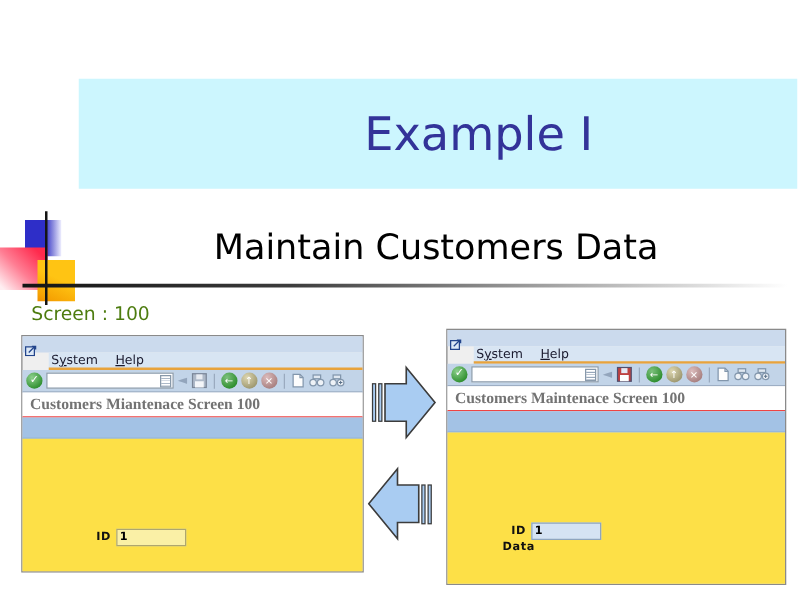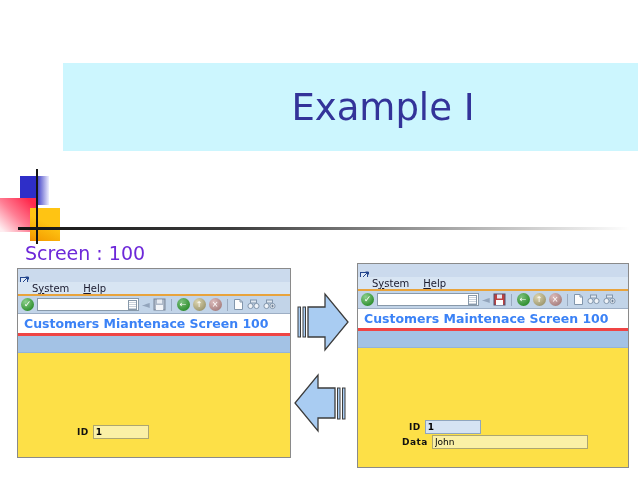--- a/index.html
+++ b/index.html
@@ -24,34 +24,34 @@
               background:linear-gradient(to right,#2e2ec8 55%,#8f8fde 78%,#eef 100%); }
   .sq-red   { position:absolute; left:0px;  top:198px; width:38px; height:34px;
               background:linear-gradient(225deg,#ff2a4d 15%,#ff7d93 55%,#ffeef1 95%); }
   .sq-yellow{ position:absolute; left:30px; top:208px; width:30px; height:33px;
               background:linear-gradient(205deg,#ffc413 45%,#f6a303 85%,#f08e00); }
   .v-line   { position:absolute; left:36px; top:169px; width:2px; height:75px; background:#141414; }
   .h-line   { position:absolute; left:18px; top:227px; width:612px; height:3px;
               background:linear-gradient(to right,#141414,#3c3c3c 35%,#8e8e8e 62%,#d2d2d2 85%,#fff); }
 
   
-  .caption { position:absolute; font-size:19px; color:#6d28d9; }
+  .caption { position:absolute; font-size:15px; color:#4d7c0f; }
   .caption-left  { left:25px;  top:242px; }
   .caption-right { left:358px; top:238px; }
 
   
   .sap { position:absolute; border:1px solid #8a8a8a; background:#EFEFEF;
          display:flex; flex-direction:column; }
   .sap-left  { left:17px;  top:268px; width:272px; height:188px; }
   .sap-right { left:357px; top:263px; width:270px; height:203px; }
 
   .sap-titlebar { height:12px; background:#CBDAED; padding:1px 0 0 2px; }
   .sap-menubar  { height:12px; background:#D8E5F3; display:flex; gap:14px;
-                  align-items:center; padding-left:14px; font-size:10px; color:#1a1a2e;
-                  border-bottom:2px solid #E8A33C; }
+                  align-items:center; padding-left:2px; font-size:10px; color:#1a1a2e;
+                  border-bottom:2px solid #E8A33C;margin-left:21px; }
   .menu-item { cursor:default; white-space:nowrap; }
   .mn-u { text-decoration:underline; }
 
   .sap-toolbar { height:17px; background:#C2D4E8; display:flex; align-items:center;
                  gap:3px; padding:0 3px; border-bottom:1px solid #9DAEC4; }
   .tb-check { width:13px; height:13px; border-radius:50%; flex:none;
               background:radial-gradient(circle at 35% 30%, #8cd08c, #2f8f2f 75%);
               color:#fff; font-size:9px; line-height:13px; text-align:center; }
   .tb-input { width:88px; height:11px; background:#fff; border:1px solid #8899aa;
               font-size:9px; padding:0 10px 0 2px; position:relative; flex:none; }
@@ -60,22 +60,22 @@
               border:1px solid #8899aa; }
   .tb-tri { color:#93A5BC; font-size:10px; line-height:14px; }
   .tb-sep { width:1px; height:12px; background:#9AAABF; margin:0 2px; flex:none; }
   .tb-circle { width:13px; height:13px; border-radius:50%; flex:none; color:#fff;
                font-size:8px; line-height:13px; text-align:center; }
   .tb-back   { background:radial-gradient(circle at 35% 30%, #7cc07c, #2E8E2E 75%); }
   .tb-exit   { background:radial-gradient(circle at 35% 30%, #ddd6b0, #9E9870 75%); }
   .tb-cancel { background:radial-gradient(circle at 35% 30%, #dcbcbc, #A88080 75%); }
 
   .sap-title-row { height:19px; background:#fff; display:flex; align-items:center;
-                   padding-left:6px; font-weight:bold; font-size:12.5px; color:#3b82f6;
-                   border-bottom:3px solid #ef4444; }
+                   padding-left:6px; font-weight:bold; font-size:12.5px; color:#737373;
+                   border-bottom:1px solid #ef4444;font-family:Liberation Serif, serif; }
   .sap-band { height:16px; background:#A3C2E5; border-bottom:1px solid #93B4DA; }
   .sap-body { flex:1; position:relative; background:#fde047; }
 
   .field-row { position:absolute; display:flex; align-items:center; gap:4px; }
   .fld-label { font-size:9px; font-weight:bold; color:#111; letter-spacing:0.5px; }
   .fld-input { height:12px; border:1px solid #A0A07A; font-size:9px; padding:0 2px;
                font-family:"DejaVu Sans",sans-serif; }
   .inp-yellow { background:#FAF0A6; border-color:#ADA670; }
   .inp-blue   { background:#D5E3F3; border-color:#8FA5BE; }
   .inp-bold   { font-weight:bold; }
@@ -91,20 +91,21 @@
 </style>
 </head>
 <body>
 
 <div class="slide">
 
   <div class="banner">
     <div class="banner-title">Example I</div>
   </div>
 
+  <div class="subtitle">Maintain Customers Data</div>
 
   <div class="sq-blue"></div>
   <div class="sq-red"></div>
   <div class="sq-yellow"></div>
   <div class="v-line"></div>
   <div class="h-line"></div>
 
   <div class="caption caption-left">Screen : 100</div>
 
   <div class="sap sap-left">
@@ -205,21 +206,20 @@
     </div>
     <div class="sap-title-row">Customers Maintenace Screen 100</div>
     <div class="sap-band"></div>
     <div class="sap-body">
       <div class="field-row row-id-right">
         <span class="fld-label">ID</span>
         <input class="fld-input inp-blue inp-bold w-id" value="1" style="">
       </div>
       <div class="field-row row-name-right">
         <span class="fld-label">Data</span>
-        <input class="fld-input inp-yellow w-name" value="John" style="">
       </div>
     </div>
   </div>
 
   <svg class="arrow-right" width="52" height="60" viewBox="0 0 52 60">
     <rect x="1" y="15" width="2.5" height="30" fill="#A9CCF2" stroke="#3c3c3c" stroke-width="1"></rect>
     <rect x="6" y="15" width="2.5" height="30" fill="#A9CCF2" stroke="#3c3c3c" stroke-width="1"></rect>
     <path d="M11 15 H28 V2 L51 30 L28 58 V45 H11 Z" fill="#A9CCF2" stroke="#3c3c3c" stroke-width="1.3"></path>
   </svg>
   <svg class="arrow-left" width="52" height="62" viewBox="0 0 52 62">

